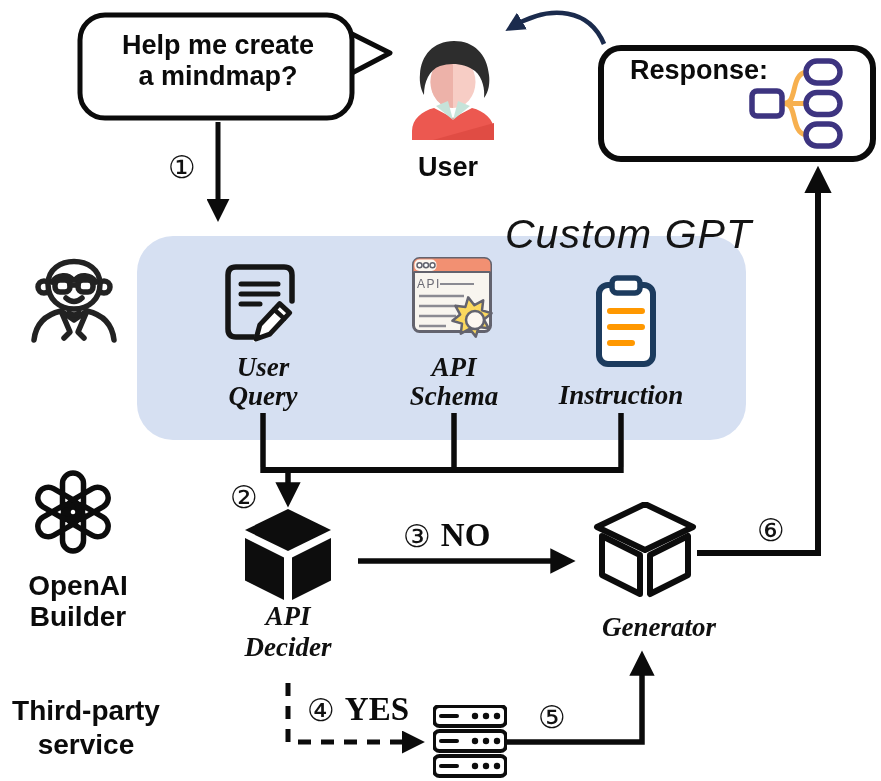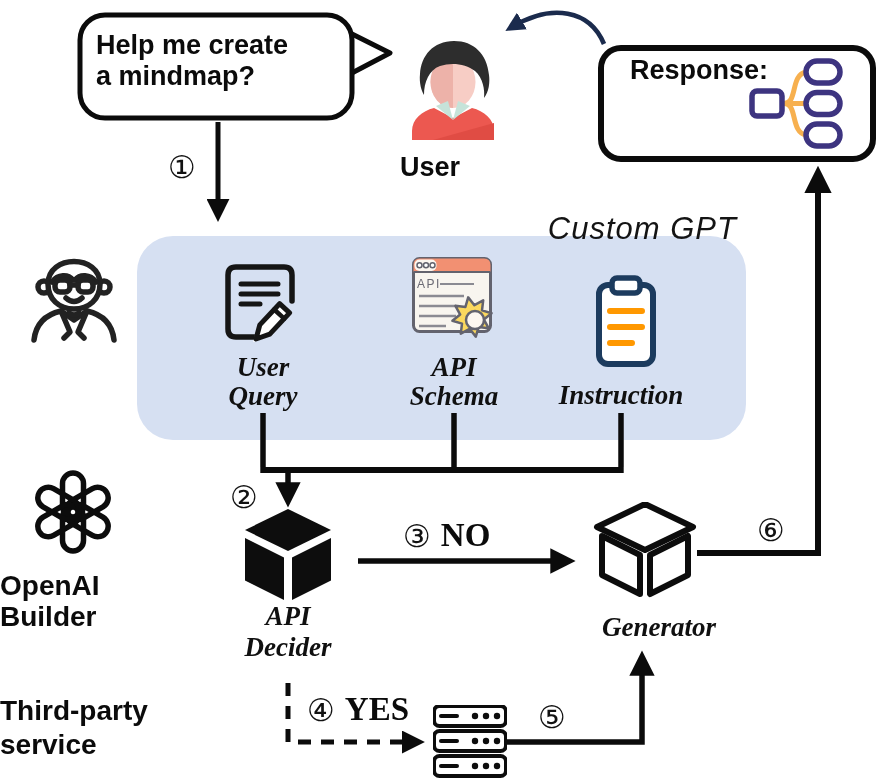--- a/index.html
+++ b/index.html
@@ -3,27 +3,27 @@
 <meta charset="utf-8">
 <style>
   html,body{margin:0;padding:0;background:#fff;}
   .stage{position:relative;width:881px;height:781px;background:#fff;overflow:hidden;
          font-family:"Liberation Sans",sans-serif;}
   .panel{position:absolute;left:137px;top:236px;width:609px;height:204px;
          background:#d6e0f2;border-radius:36px;}
   .wires{position:absolute;left:0;top:0;width:881px;height:781px;}
   .abs{position:absolute;}
   .lbl-sans{position:absolute;font-weight:700;font-size:27px;line-height:31px;
-            color:#0b0b0b;text-align:left;white-space:nowrap;}
+            color:#0b0b0b;text-align:center;white-space:nowrap;}
   .lbl-serif{position:absolute;font-family:"Liberation Serif",serif;font-style:italic;
              font-weight:700;font-size:27px;line-height:29px;color:#101010;
              text-align:center;white-space:nowrap;}
   .gpt-title{position:absolute;left:505px;top:211px;width:232px;text-align:right;
              font-family:"Liberation Sans",sans-serif;font-style:italic;
-             font-size:31px;color:#141414;letter-spacing:1px;white-space:nowrap;}
+             font-size:41px;color:#141414;letter-spacing:1px;white-space:nowrap;}
   .step{position:absolute;font-family:"DejaVu Sans",sans-serif;font-size:31px;
         line-height:33px;color:#111;text-align:center;}
   .steprow{position:absolute;display:flex;align-items:center;gap:10px;}
   .steprow .glyph{font-family:"DejaVu Sans",sans-serif;font-size:31px;color:#111;}
   .decision{font-family:"Liberation Serif",serif;font-weight:700;font-size:33px;color:#0b0b0b;}
   .response-box{position:absolute;left:598px;top:45px;width:266px;height:105px;
                 background:#fff;border:6.5px solid #0b0b0b;border-radius:23px;}
   .response-title{position:absolute;left:26px;top:4px;font-weight:700;font-size:27px;color:#0b0b0b;}
 </style>
 </head>
@@ -102,21 +102,21 @@
   <div class="lbl-serif" style="left:541px;top:381px;width:160px;">Instruction</div>
 
   <div class="lbl-serif" style="left:213px;top:601px;width:150px;line-height:31px;">
     <span style="display:block">API</span>
     <span style="display:block">Decider</span>
   </div>
   <div class="lbl-serif" style="left:584px;top:613px;width:150px;">Generator</div>
 
   <div class="lbl-sans" style="left:2px;top:357px;width:144px;font-size:28px;">
   </div>
-  <div class="lbl-sans" style="left:0;top:570px;width:144px;font-size:28px;">
+  <div class="lbl-sans" style="left:6px;top:570px;width:144px;font-size:28px;">
     <span style="display:block">OpenAI</span>
     <span style="display:block">Builder</span>
   </div>
   <div class="lbl-sans" style="left:0px;top:694px;width:172px;font-size:28px;line-height:34px;">
     <span style="display:block">Third-party</span>
     <span style="display:block">service</span>
   </div>
 
   <div class="response-box">
     <div class="response-title">Response:</div>

